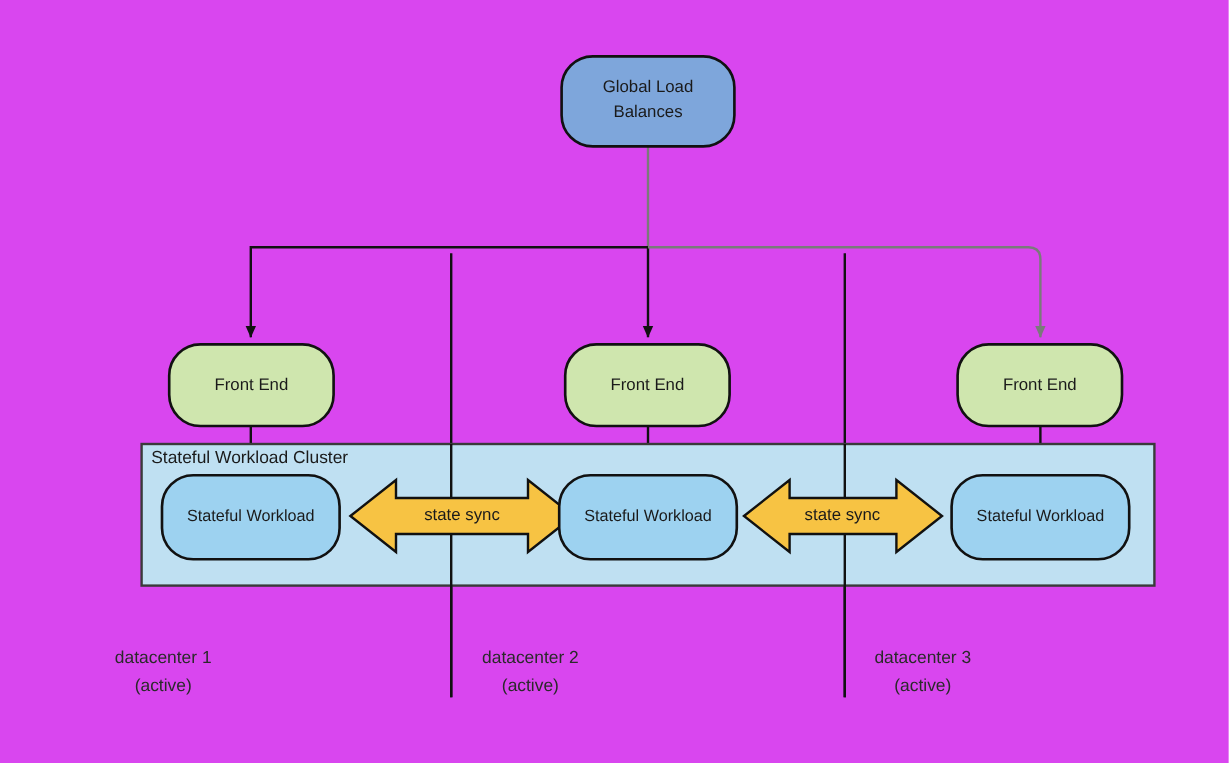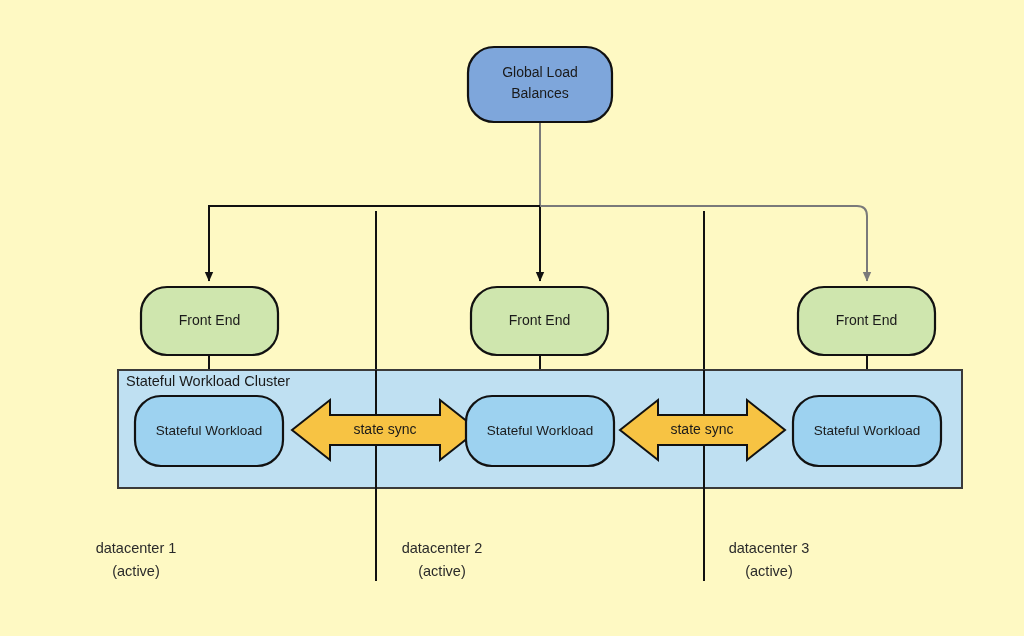--- a/index.html
+++ b/index.html
@@ -10,21 +10,21 @@
   body {
     width: 1024px;
     height: 636px;
     font-family: "Liberation Sans", sans-serif;
     overflow: hidden;
   }
   #diagram-root {
     position: relative;
     width: 1024px;
     height: 636px;
-    background: #fef9c3;
+    background: #d946ef;
     text-align: center;
   }
   svg#diagram-svg {
     display: block;
     width: 1024px;
     height: 636px;
   }
   .node-label {
     font-family: "Liberation Sans", sans-serif;
     font-size: 14px;

